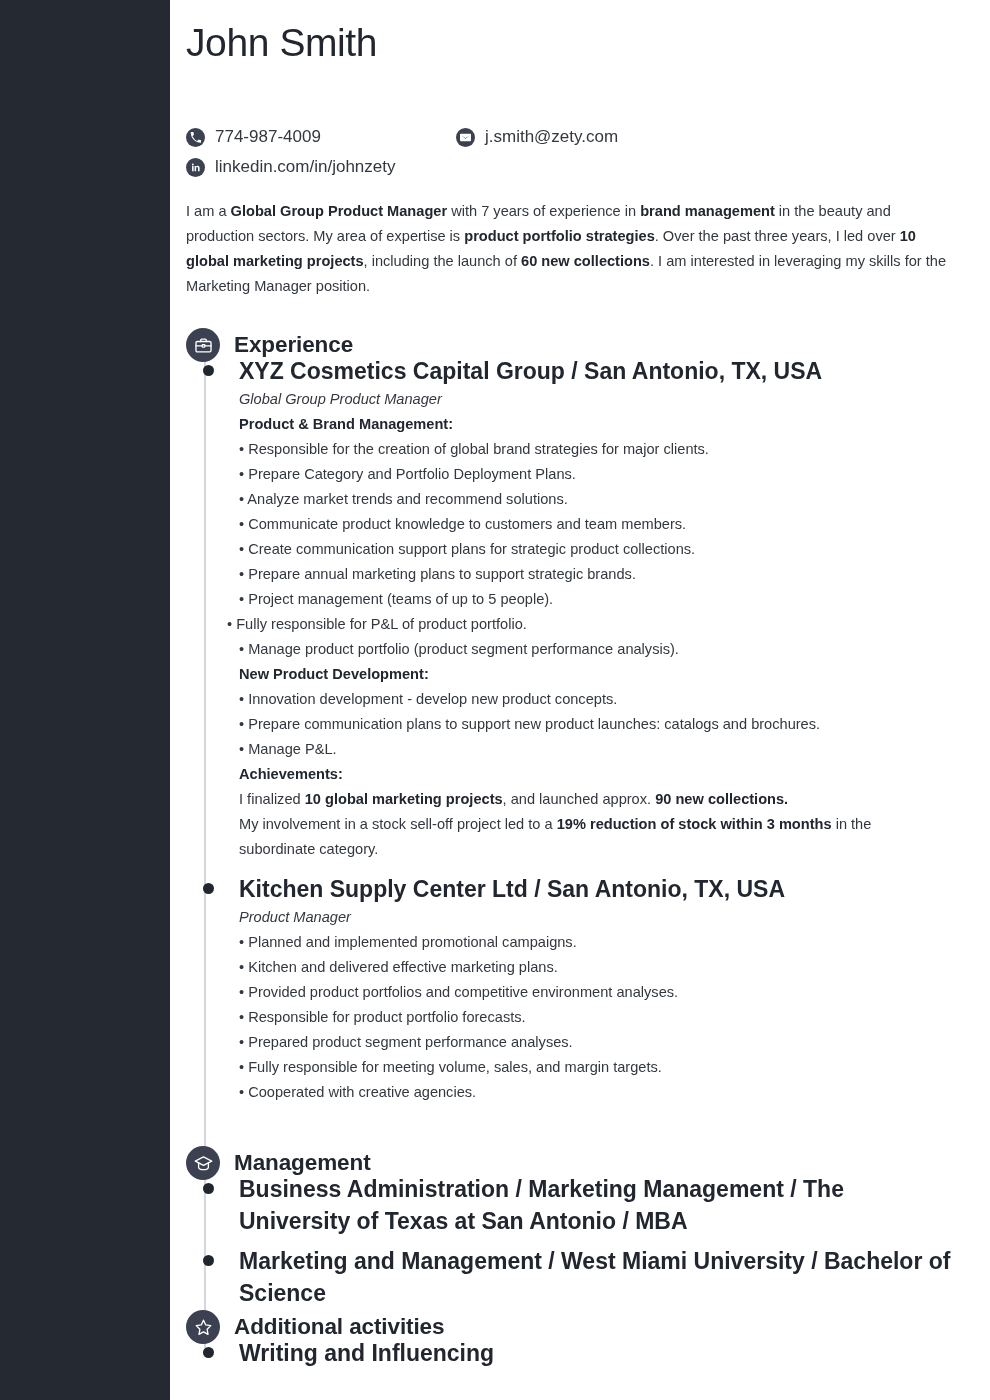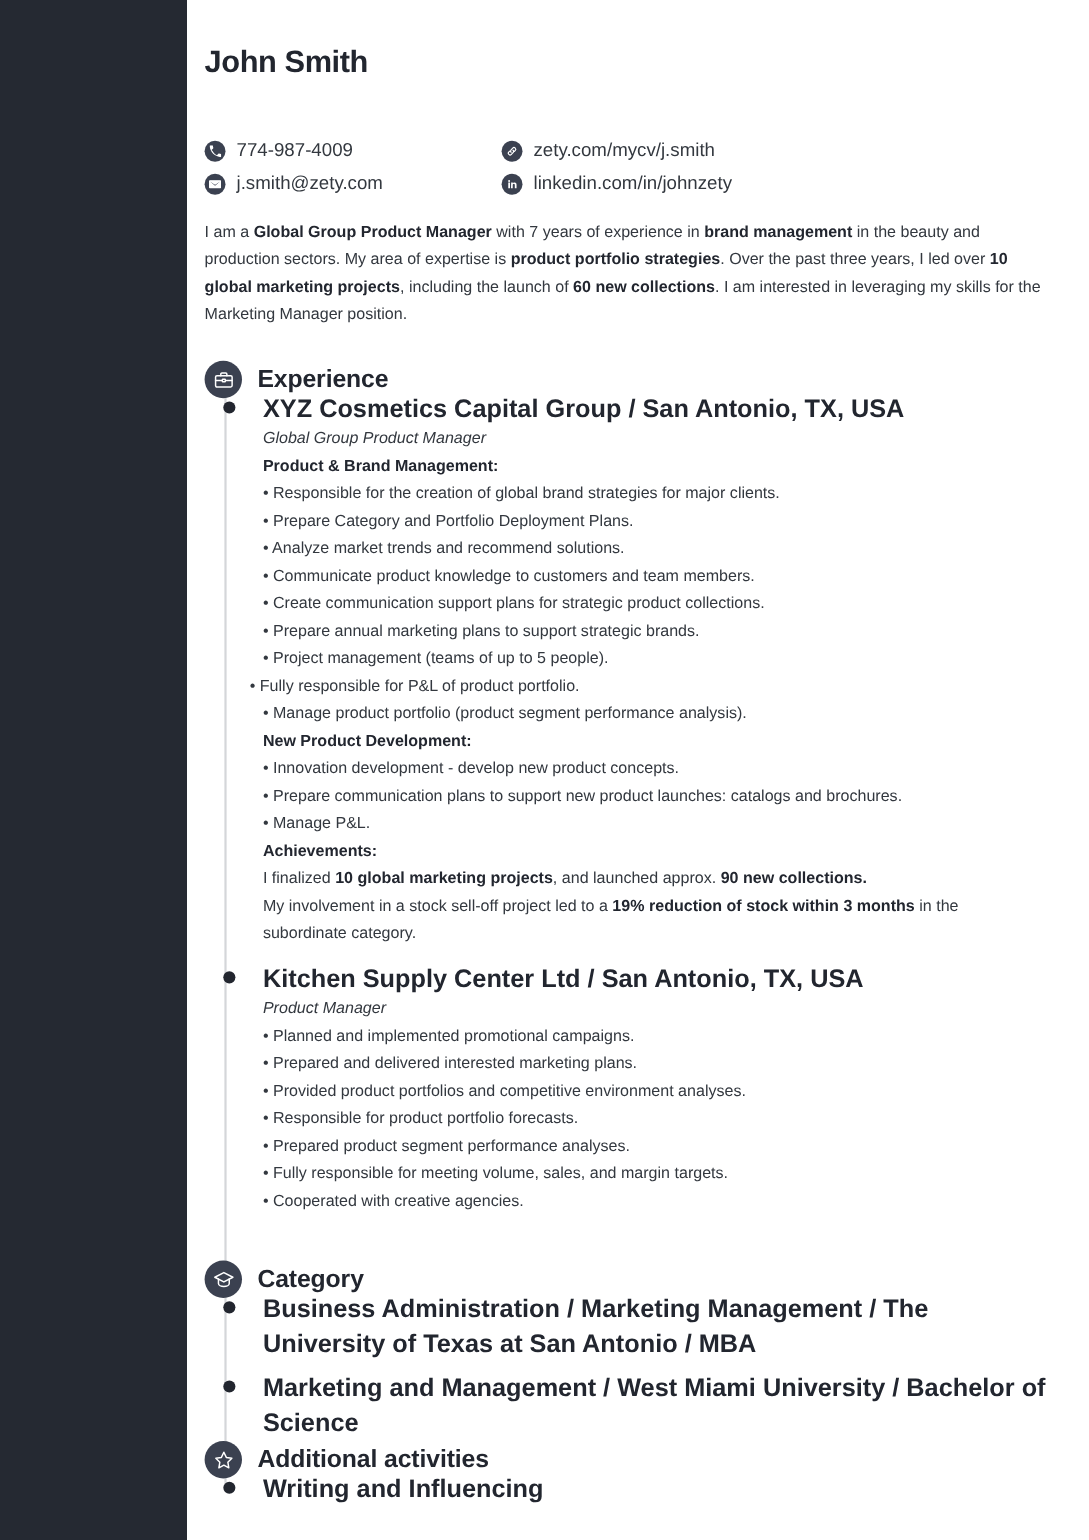--- a/index.html
+++ b/index.html
@@ -31,26 +31,25 @@
     position: absolute;
     left: 0; top: 0;
     width: 990px;
     height: 1400px;
   }
 
   
   .header { position: absolute; left: 186px; top: 22px; width: 790px; }
 
   .full-name {
-    font-size: 28px;
-    font-weight: bold;
+    font-size: 39px;
+    font-weight: normal;
     letter-spacing: -0.4px;
     color: #22262f;
     line-height: 1.1;
-    margin-top: 19px;
   }
 
   .job-title {
     font-size: 21px;
     font-weight: normal;
     color: #3b414c;
     margin-top: 12px;
   }
 
   
@@ -195,29 +194,20 @@
   </div>
 
   <div class="contacts" id="contacts-grid">
       <div class="contact">
         <span class="cicon">
           <svg viewBox="0 0 24 24">
             <path d="M6.6 10.8c1.9 3.7 4.9 6.7 8.6 8.6l2.9-2.9c.4-.4.9-.5 1.3-.3 1.2.4 2.6.6 4 .6.7 0 1.2.5 1.2 1.2V22c0 .7-.5 1.2-1.2 1.2C11.6 23.2 1 12.6 1 .8 1 .1 1.6-.4 2.2-.4h4c.7 0 1.2.5 1.2 1.2 0 1.4.2 2.8.6 4 .1.4 0 .9-.3 1.3l-3.1 2.9z" transform="translate(0.5,0.5)"></path>
           </svg>
         </span>
         <span>774-987-4009</span>
-      </div>
-      <div class="contact">
-        <span class="cicon">
-          <svg viewBox="0 0 24 24">
-            <path d="M9.2 14.8a4.6 4.6 0 0 1 0-6.5l3.3-3.3a4.6 4.6 0 1 1 6.5 6.5l-1.6 1.6a1.2 1.2 0 1 1-1.7-1.7l1.6-1.6a2.2 2.2 0 1 0-3.1-3.1l-3.3 3.3a2.2 2.2 0 0 0 0 3.1 1.2 1.2 0 1 1-1.7 1.7z"></path>
-            <path d="M14.8 9.2a4.6 4.6 0 0 1 0 6.5l-3.3 3.3a4.6 4.6 0 1 1-6.5-6.5l1.6-1.6a1.2 1.2 0 1 1 1.7 1.7l-1.6 1.6a2.2 2.2 0 1 0 3.1 3.1l3.3-3.3a2.2 2.2 0 0 0 0-3.1 1.2 1.2 0 1 1 1.7-1.7z"></path>
-          </svg>
-        </span>
-        <span>zety.com/mycv/j.smith</span>
       </div>
       <div class="contact">
         <span class="cicon">
           <svg viewBox="0 0 24 24">
             <path d="M2 4h20c1.1 0 2 .9 2 2v12c0 1.1-.9 2-2 2H2c-1.1 0-2-.9-2-2V6c0-1.1.9-2 2-2zm10 9L2.2 6.4v.3L12 14.8l9.8-8.1v-.3L12 13z"></path>
             <path d="M1.4 5.3 12 12.6 22.6 5.3c-.2-.2-.4-.3-.6-.3H2c-.2 0-.4.1-.6.3z"></path>
           </svg>
         </span>
         <span>j.smith@zety.com</span>
       </div>
@@ -262,34 +252,34 @@
       <div class="entry bullet" style="left: 239px; top: 687px; width: 712px;">• Innovation development - develop new product concepts.</div>
       <div class="entry bullet" style="left: 239px; top: 712px; width: 712px;">• Prepare communication plans to support new product launches: catalogs and brochures.</div>
       <div class="entry bullet" style="left: 239px; top: 737px; width: 712px;">• Manage P&amp;L.</div>
       <div class="entry grp-head" style="left: 239px; top: 762px; width: 712px;">Achievements:</div>
       <div class="entry ach" style="left: 239px; top: 787px; width: 712px;">I finalized <b>10 global marketing projects</b>, and launched approx. <b>90 new collections.</b></div>
       <div class="entry ach" style="left: 239px; top: 812px; width: 712px;">My involvement in a stock sell-off project led to a <b>19% reduction of stock within 3 months</b> in the subordinate category.</div>
       <div class="date" style="top: 879px;">2007-09 - 2010-11</div>
       <div class="entry entry-title" style="left: 239px; top: 873px; width: 712px;">Kitchen Supply Center Ltd / San Antonio, TX, USA<span class="dot"></span></div>
       <div class="entry entry-sub" style="left: 239px; top: 905px; width: 712px;">Product Manager</div>
       <div class="entry bullet" style="left: 239px; top: 930px; width: 712px;">• Planned and implemented promotional campaigns.</div>
-      <div class="entry bullet" style="left: 239px; top: 955px; width: 712px;">• Prepared and delivered interested marketing plans.</div>
+      <div class="entry bullet" style="left: 239px; top: 955px; width: 712px;">• Kitchen and delivered effective marketing plans.</div>
       <div class="entry bullet" style="left: 239px; top: 980px; width: 712px;">• Provided product portfolios and competitive environment analyses.</div>
       <div class="entry bullet" style="left: 239px; top: 1005px; width: 712px;">• Responsible for product portfolio forecasts.</div>
       <div class="entry bullet" style="left: 239px; top: 1030px; width: 712px;">• Prepared product segment performance analyses.</div>
       <div class="entry bullet" style="left: 239px; top: 1055px; width: 712px;">• Fully responsible for meeting volume, sales, and margin targets.</div>
       <div class="entry bullet" style="left: 239px; top: 1080px; width: 712px;">• Cooperated with creative agencies.</div>
       <div class="section-head" style="left: 186px; top: 1125px;">
         <span class="sec-icon">
           <svg viewBox="0 0 24 24" fill="none" stroke="#ffffff" stroke-width="1.7" stroke-linecap="round" stroke-linejoin="round">
             <path d="M12 3.6 22.4 9 12 14.4 1.6 9z"></path>
             <path d="M5.8 11v5.3c0 1.9 2.8 3.4 6.2 3.4s6.2-1.5 6.2-3.4V11"></path>
           </svg>
         </span>
-        <div class="sec-title">Category</div>
+        <div class="sec-title">Management</div>
       </div>
       <div class="date" style="top: 1179px;">2005-09 - 2007-05</div>
       <div class="entry entry-title" style="left: 239px; top: 1173px; width: 712px;">Business Administration / Marketing Management / The University of Texas at San Antonio / MBA<span class="dot"></span></div>
       <div class="date" style="top: 1251px;">2000-10 - 2004-05</div>
       <div class="entry entry-title" style="left: 239px; top: 1245px; width: 712px;">Marketing and Management / West Miami University / Bachelor of Science<span class="dot"></span></div>
       <div class="section-head" style="left: 186px; top: 1289px;">
         <span class="sec-icon">
           <svg viewBox="0 0 24 24" fill="none" stroke="#ffffff" stroke-width="1.7" stroke-linecap="round" stroke-linejoin="round">
             <path d="M12 2.8l2.85 5.95 6.35.88-4.6 4.6 1.1 6.47L12 17.6l-5.7 3.1 1.1-6.47-4.6-4.6 6.35-.88z"></path>
           </svg>

